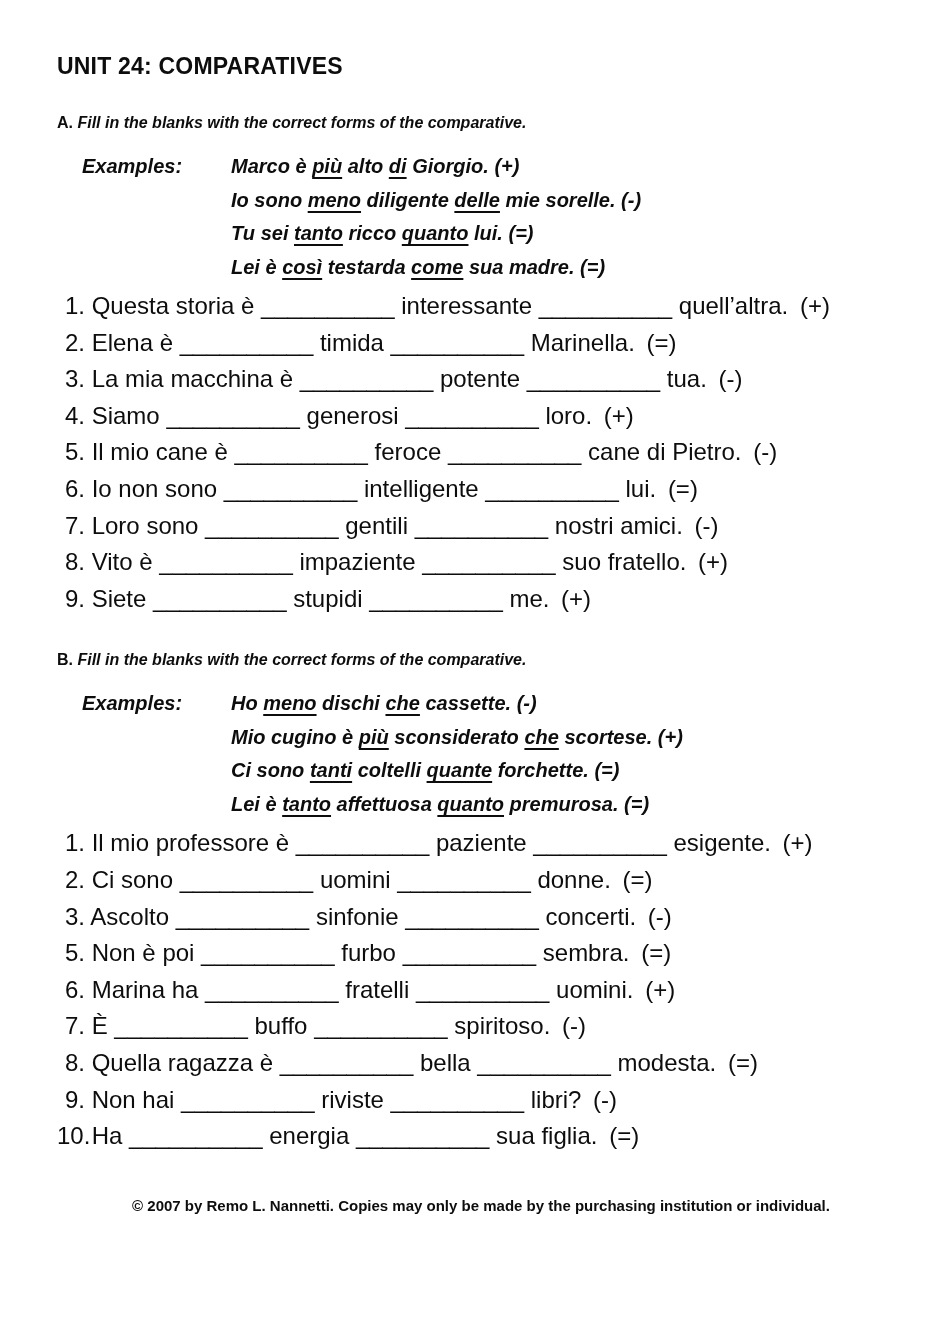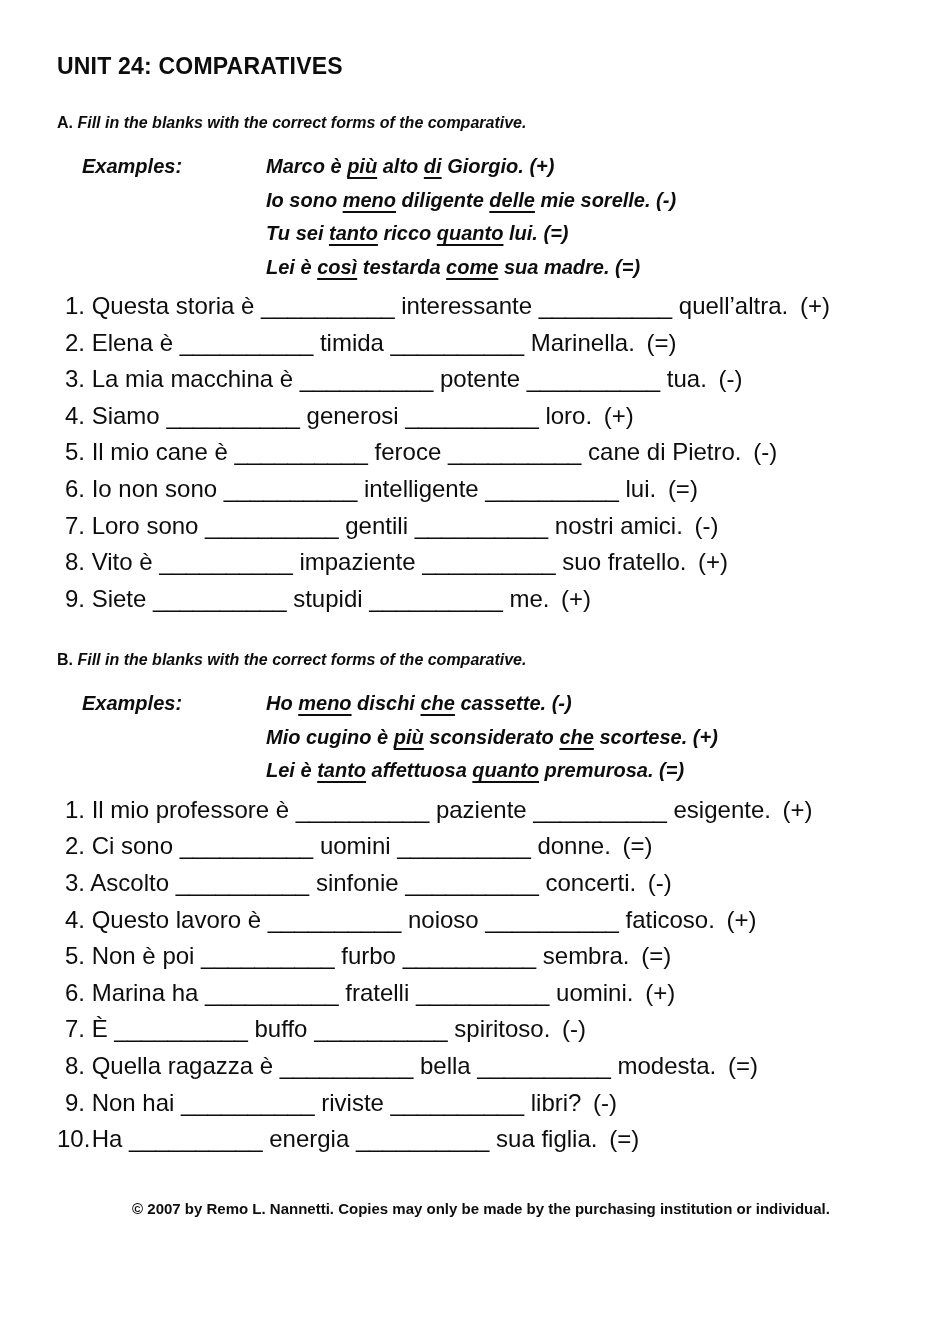--- a/index.html
+++ b/index.html
@@ -30,21 +30,20 @@
     white-space: nowrap;
   }
   .sec-label { font-weight: bold; }
   .sec-instruction { font-weight: bold; font-style: italic; }
   .examples {
     margin-top: 14px;
     display: flex;
     font-weight: bold;
     font-style: italic;
     font-size: 20px;
-    gap: 35px;
   }
   .examples-label {
     flex: 0 0 130px;
     width: 130px;
     box-sizing: border-box;
     padding-left: 25px;
     line-height: 33.5px;
     white-space: nowrap;
   }
   .example-lines { flex: 1 1 auto; margin-left: 44px; }
@@ -183,20 +182,21 @@
       <section class="section">
     <div class="sec-head">
       <span class="sec-label">B.</span>
       <span class="sec-instruction">Fill in the blanks with the correct forms of the comparative.</span>
     </div>
     <div class="examples">
       <span class="examples-label">Examples:</span>
       <div class="example-lines">
             <div class="example-line"><span>Ho </span><span class="u">meno</span><span> dischi </span><span class="u">che</span><span> cassette. (-)</span></div>
             <div class="example-line"><span>Mio cugino è </span><span class="u">più</span><span> sconsiderato </span><span class="u">che</span><span> scortese. (+)</span></div>
+            <div class="example-line"><span>Ci sono </span><span class="u">tanti</span><span> coltelli </span><span class="u">quante</span><span> forchette. (=)</span></div>
             <div class="example-line"><span>Lei è </span><span class="u">tanto</span><span> affettuosa </span><span class="u">quanto</span><span> premurosa. (=)</span></div>
           </div>
     </div>
     <ol class="items">
           <li class="item">
     <span class="num">1.</span>
     <span class="t">Il mio professore è</span>
     <span class="blank">__________</span>
     <span class="t">paziente</span>
     <span class="blank">__________</span>
@@ -213,29 +213,20 @@
     <span class="marker">(=)</span>
   </li>
           <li class="item">
     <span class="num">3.</span>
     <span class="t">Ascolto</span>
     <span class="blank">__________</span>
     <span class="t">sinfonie</span>
     <span class="blank">__________</span>
     <span class="t">concerti.</span>
     <span class="marker">(-)</span>
-  </li>
-          <li class="item">
-    <span class="num">4.</span>
-    <span class="t">Questo lavoro è</span>
-    <span class="blank">__________</span>
-    <span class="t">noioso</span>
-    <span class="blank">__________</span>
-    <span class="t">faticoso.</span>
-    <span class="marker">(+)</span>
   </li>
           <li class="item">
     <span class="num">5.</span>
     <span class="t">Non è poi</span>
     <span class="blank">__________</span>
     <span class="t">furbo</span>
     <span class="blank">__________</span>
     <span class="t">sembra.</span>
     <span class="marker">(=)</span>
   </li>

